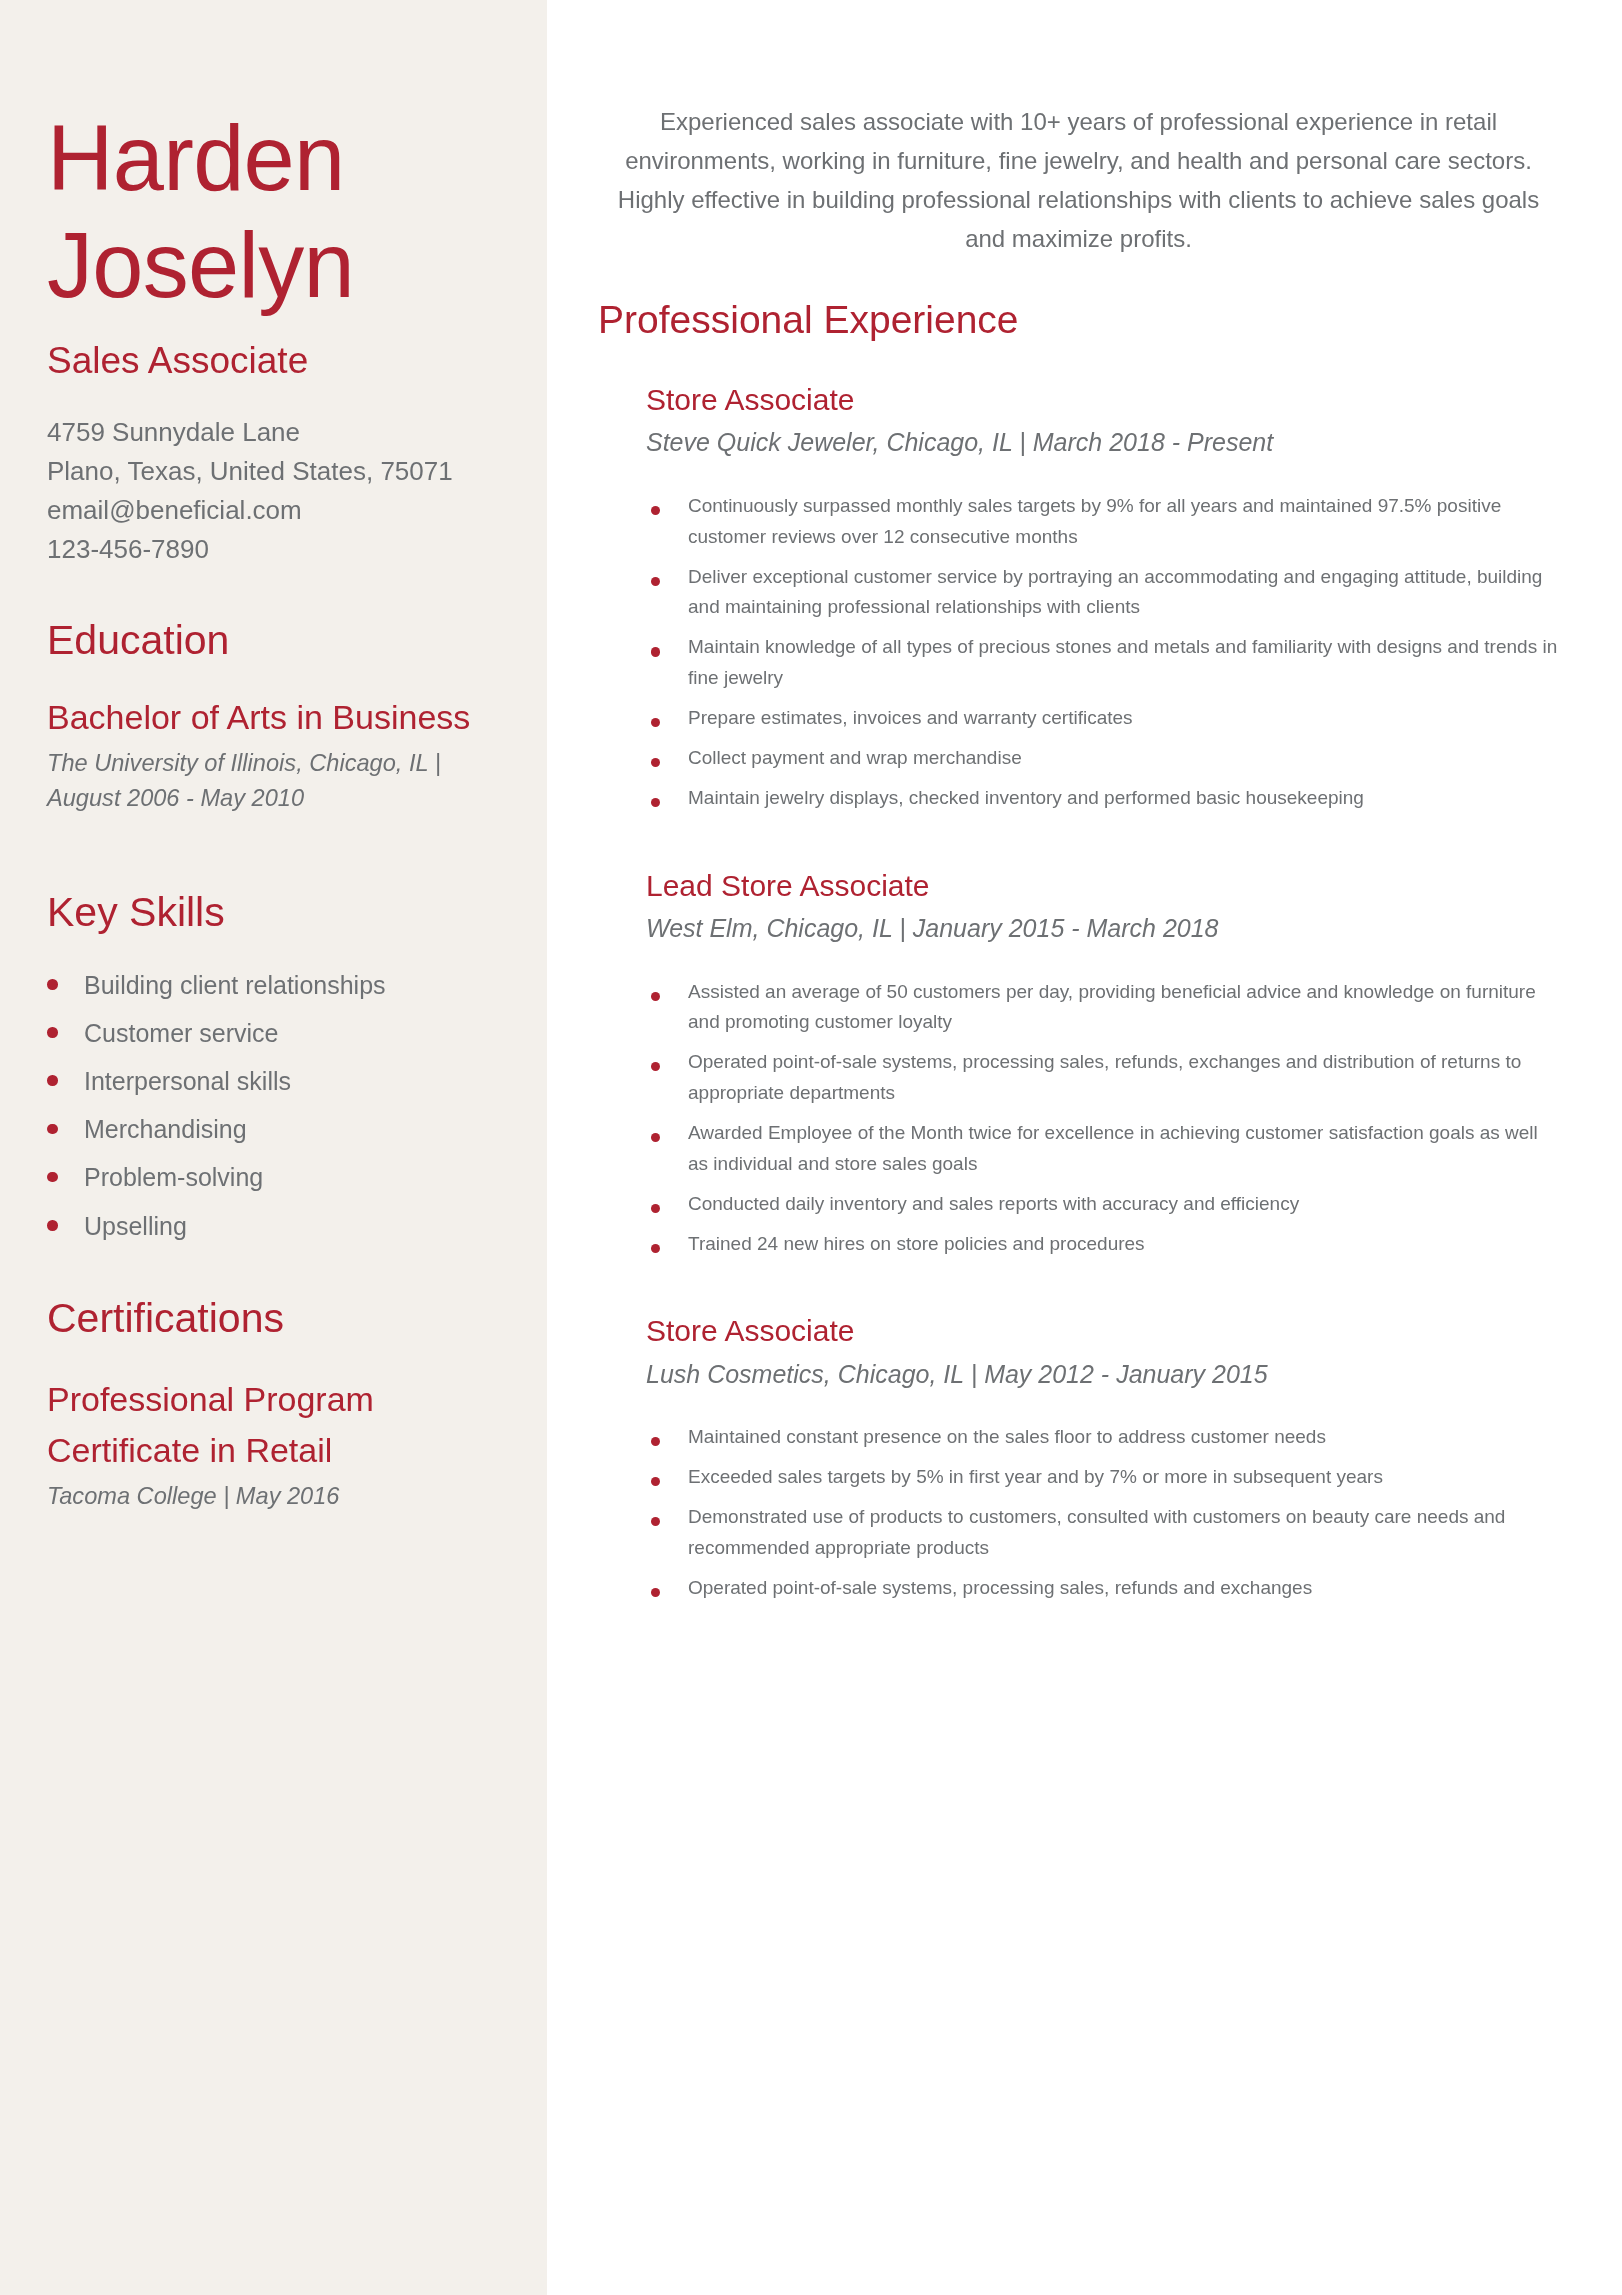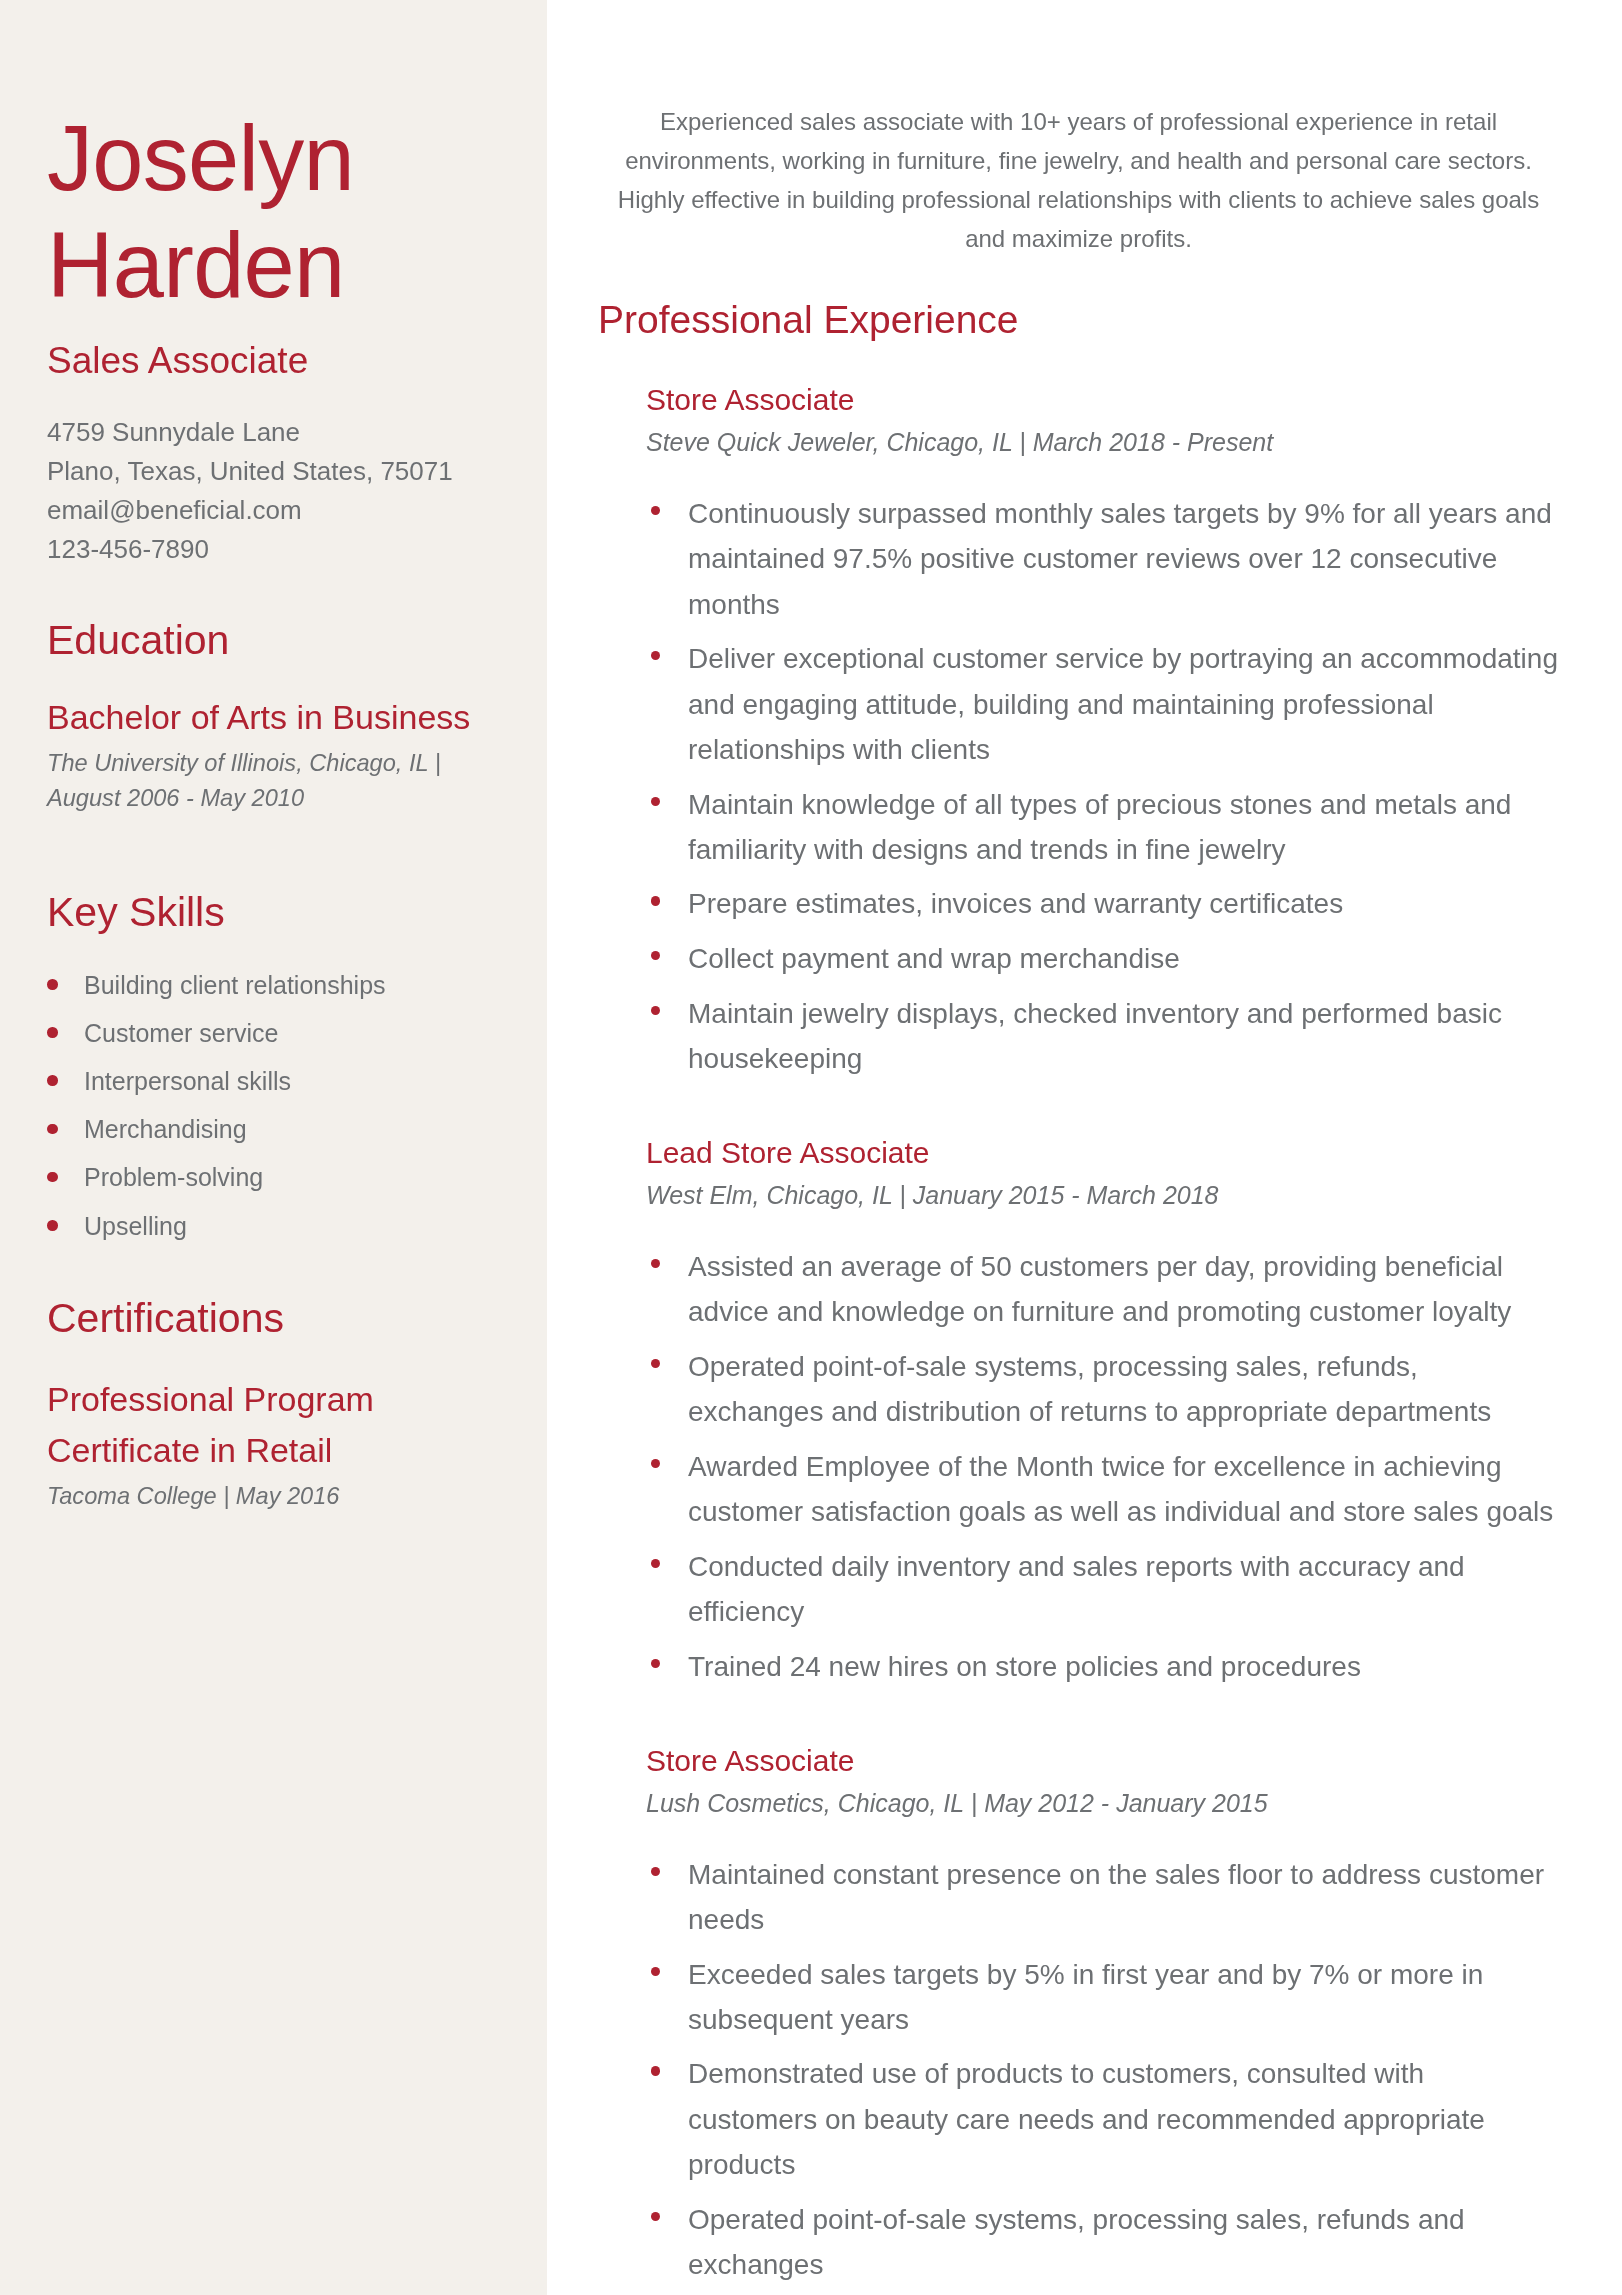--- a/index.html
+++ b/index.html
@@ -123,21 +123,21 @@
     line-height:1.5;
     color:var(--gray);
   }
   .bullets{
     list-style:none;
     margin-top:29px;
   }
   .bullets li{
     position:relative;
     padding-left:42px;
-    font-size:28px;
+    font-size:19px;
     line-height:1.62;
     margin-bottom:9.2px;
     color:var(--gray);
   }
   .bullets .dot{
     position:absolute;
     left:5.2px;
     top:15px;
     width:9.2px;
     height:9.2px;
@@ -145,22 +145,22 @@
     background:var(--accent);
   }
 </style>
 </head>
 <body>
 
 <div class="page">
 
   <aside class="sidebar">
     <h1 class="name">
+      <span>Harden</span>
       <span>Joselyn</span>
-      <span>Harden</span>
     </h1>
 
     <div class="sidebar-role">Sales Associate</div>
 
     <div class="contact">
       <div>4759 Sunnydale Lane</div>
       <div>Plano, Texas, United States, 75071</div>
       <div>email@beneficial.com</div>
       <div>123-456-7890</div>
     </div>

